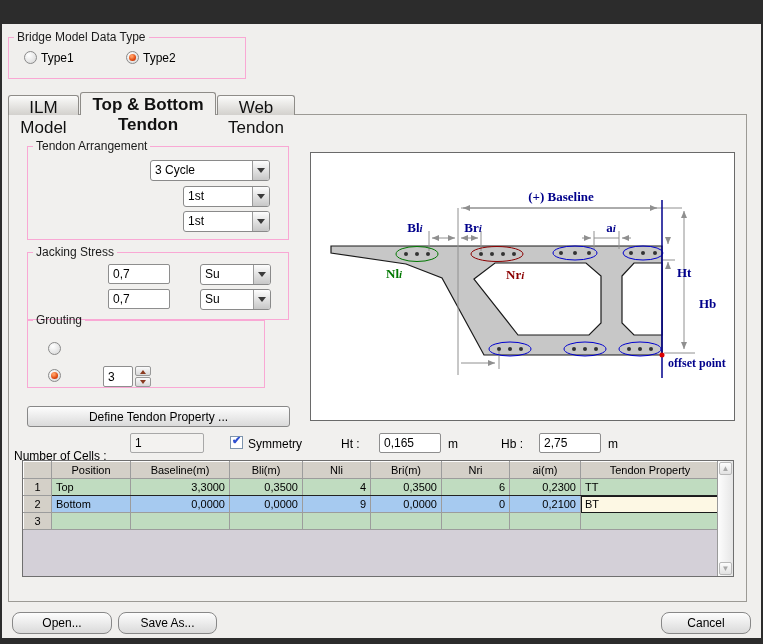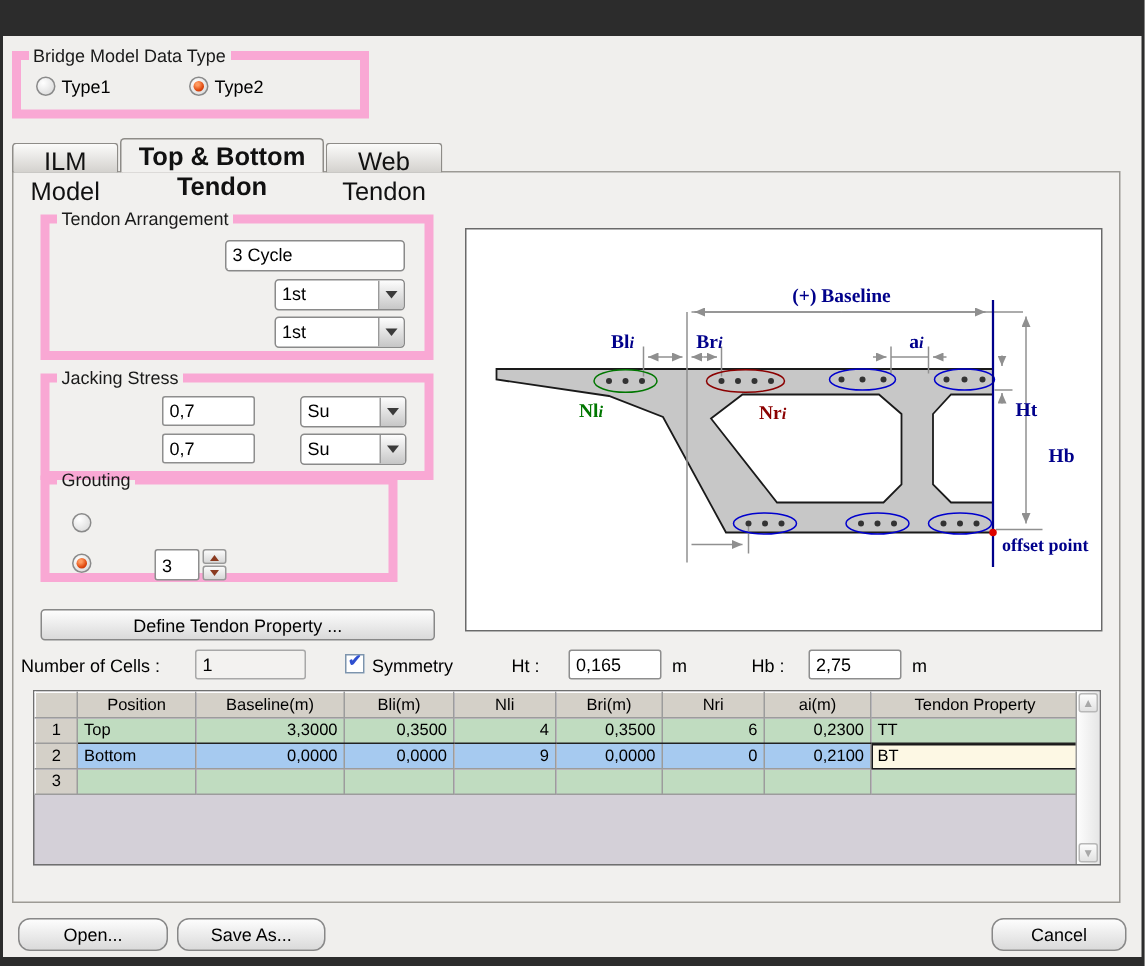--- a/index.html
+++ b/index.html
@@ -9,21 +9,21 @@
     background:linear-gradient(#bcbbba,#8b8a89); border-bottom:1px solid #6b6a69;
     display:flex; align-items:center; }
   .title-icon { position:absolute; left:9px; top:6px; width:10px; height:12px; }
   .title-icon .t-up { width:0; height:0; border:4px solid transparent; border-bottom:5px solid #e2e2e2; margin-bottom:1px;}
   .title-icon .t-dn { width:0; height:0; border:4px solid transparent; border-top:5px solid #e2e2e2; }
   .title-text { position:absolute; left:27px; top:4px; font-size:12.5px; font-weight:bold; color:#0a0a0a; }
   .close-x { position:absolute; right:13px; top:3px; font-size:13px; font-weight:bold; color:#d2d2d2; cursor:default; }
   .client { position:absolute; left:2px; top:24px; width:759px; height:614px; background:#f0efed; }
   .lbl { position:absolute; font-size:12px; color:#000; white-space:nowrap; }
 
-  fieldset.gb { position:absolute; border:6px solid #f9a8d4; background:transparent; padding:0; }
+  fieldset.gb { position:absolute; border:1px solid #f9a8d4; background:transparent; padding:0; }
   fieldset.gb legend { font-size:12px; color:#1a1a1a; margin-left:5px; padding:0 3px; }
 
   
   .tab { position:absolute; font-size:17px; text-align:center; border:1px solid #8e8c88; border-bottom:none;
     border-radius:3px 3px 0 0; background:linear-gradient(#fbfbfa,#d3d1cd); padding-top:2px; z-index:4; color:#111;}
   .tab.active { background:#f1f0ee; font-weight:bold; z-index:6; }
   .panel { position:absolute; left:8px; top:114px; width:739px; height:488px;
     border:1px solid #9c9a95; background:#f1f0ee; z-index:2; }
 
   
@@ -96,21 +96,21 @@
 
   <div class="tab" style="left:8px;top:95px;width:71px;height:20px;">ILM Model</div>
   <div class="tab active" style="left:80px;top:92px;width:136px;height:23px;">Top &amp; Bottom Tendon</div>
   <div class="tab" style="left:217px;top:95px;width:78px;height:20px;">Web Tendon</div>
   <div class="panel"></div>
 
   <fieldset class="gb" style="left:27px;top:139px;width:262px;height:101px;z-index:3;">
     <legend>Tendon Arrangement</legend>
   </fieldset>
   <span class="lbl" style="left:33px;top:164px;">Arrangement Type :</span>
-  <div class="dd" style="left:150px;top:160px;width:120px;height:21px;flex-direction:column;">
+  <div class="dd" style="left:150px;top:160px;width:120px;height:21px;">
     <span class="val">3 Cycle</span>
     <span class="btn">
         <span class="tri"></span>
       </span>
   </div>
   <span class="lbl" style="left:33px;top:190px;">Tendon A Jacking Order :</span>
   <div class="dd" style="left:183px;top:186px;width:87px;height:21px;">
     <span class="val">1st</span>
     <span class="btn">
         <span class="tri"></span>
@@ -250,21 +250,21 @@
         <text x="300" y="79" text-anchor="middle"><tspan>a</tspan><tspan font-style="italic" font-size="11">i</tspan></text>
         <text x="75" y="125" fill="#007700"><tspan>Nl</tspan><tspan font-style="italic" font-size="11">i</tspan></text>
         <text x="195" y="126" fill="#8b0000"><tspan>Nr</tspan><tspan font-style="italic" font-size="11">i</tspan></text>
         <text x="366" y="124">Ht</text>
         <text x="388" y="155">Hb</text>
         <text x="357" y="214" font-size="12">offset point</text>
       </g>
     </svg>
   </div>
 
-  <span class="lbl" style="left:14px;top:437px;z-index:5;text-align:center;">Number of Cells :</span>
+  <span class="lbl" style="left:14px;top:449px;z-index:5;text-align:center;">Number of Cells :</span>
   <input class="inp ro" style="left: 130px; top: 433px; width: 74px; height: 20px;" value="1">
   <span class="cb" style="left:230px;top:436px;">
       <span class="mark">✔</span>
     </span>
   <span class="lbl" style="left:248px;top:437px;z-index:5;">Symmetry</span>
   <span class="lbl" style="left:341px;top:437px;z-index:5;">Ht :</span>
   <input class="inp" style="left: 379px; top: 433px; width: 62px; height: 20px;" value="0,165">
   <span class="lbl" style="left:448px;top:437px;z-index:5;">m</span>
   <span class="lbl" style="left:501px;top:437px;z-index:5;">Hb :</span>
   <input class="inp" style="left: 539px; top: 433px; width: 62px; height: 20px;" value="2,75">

